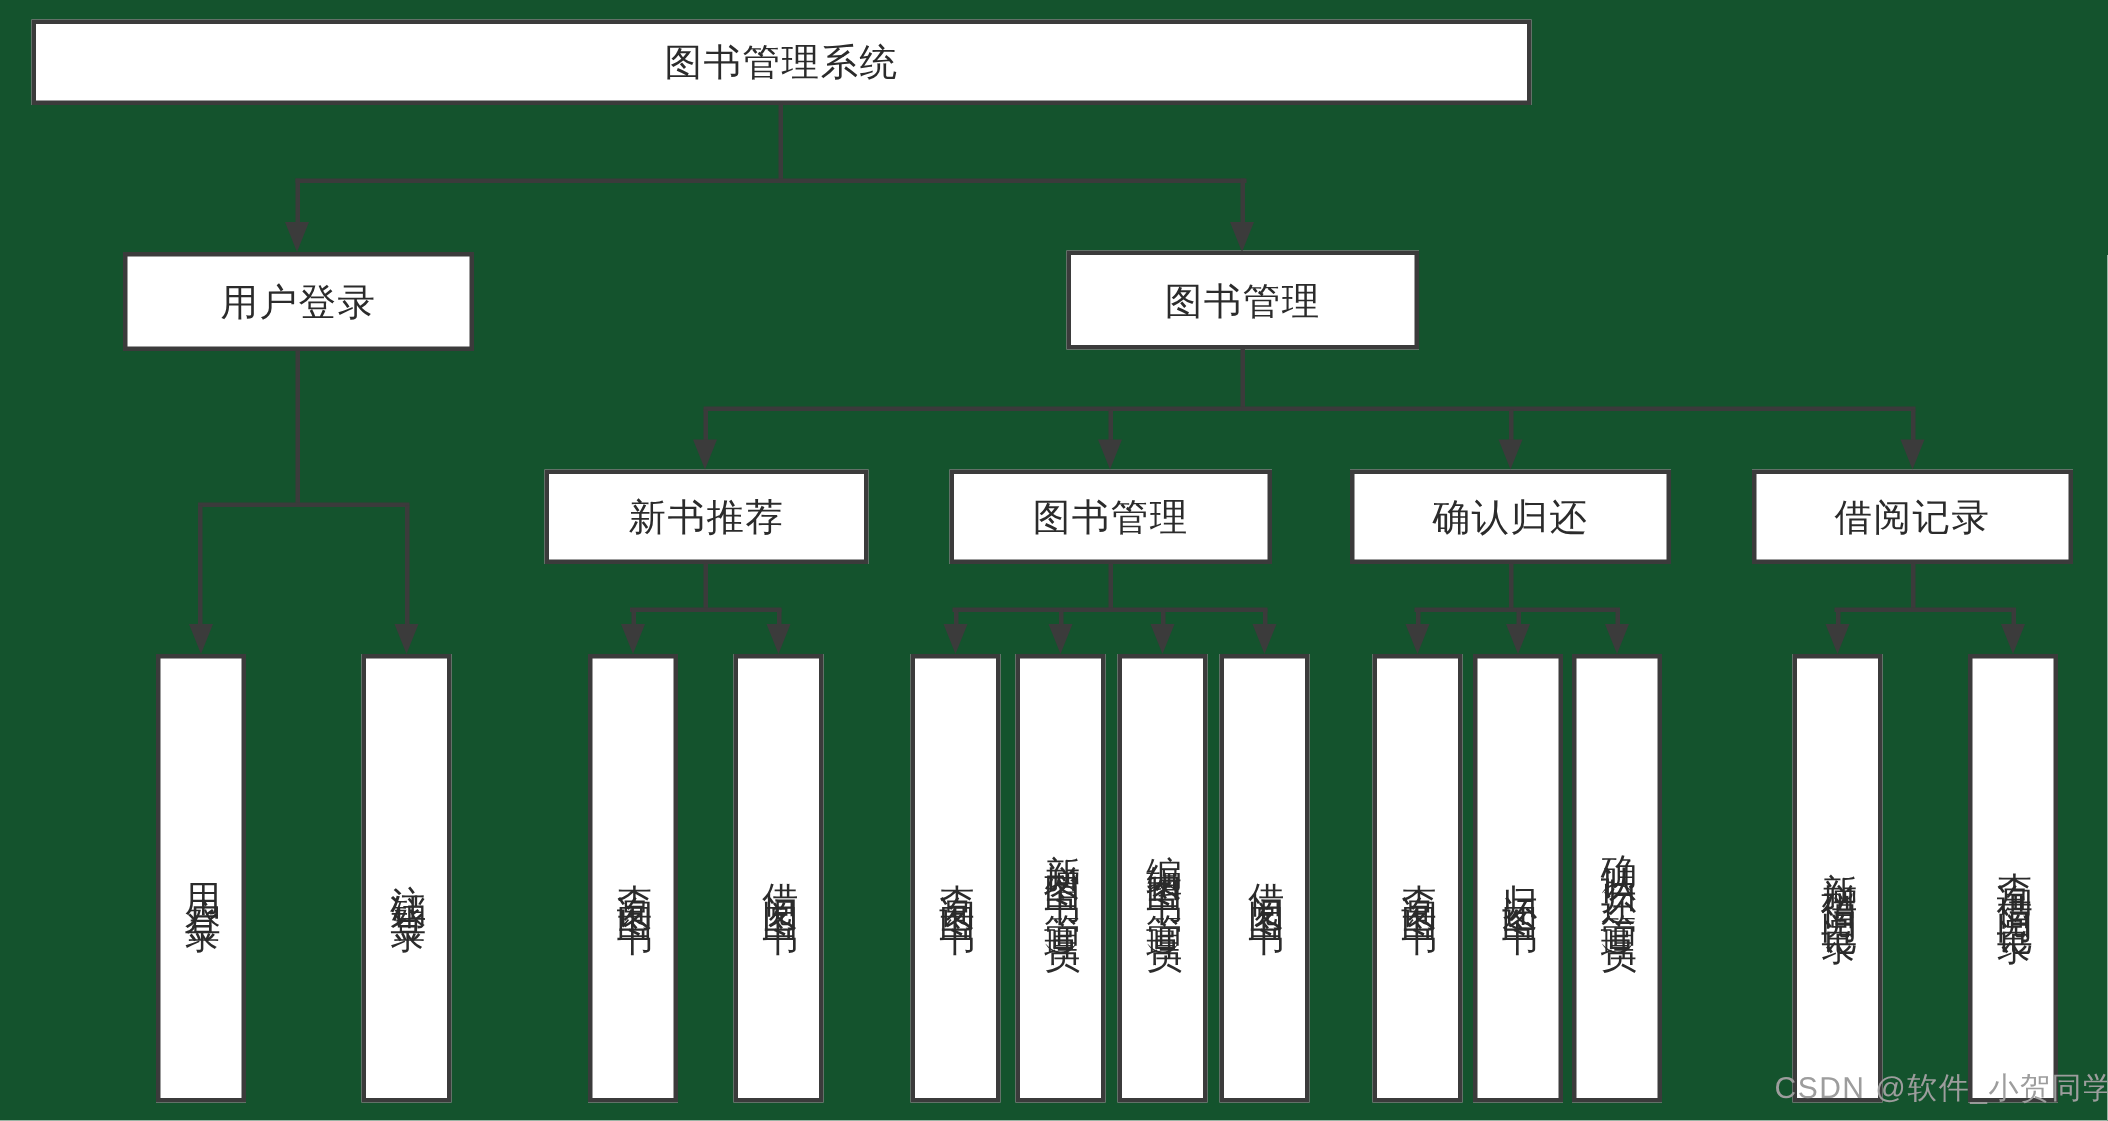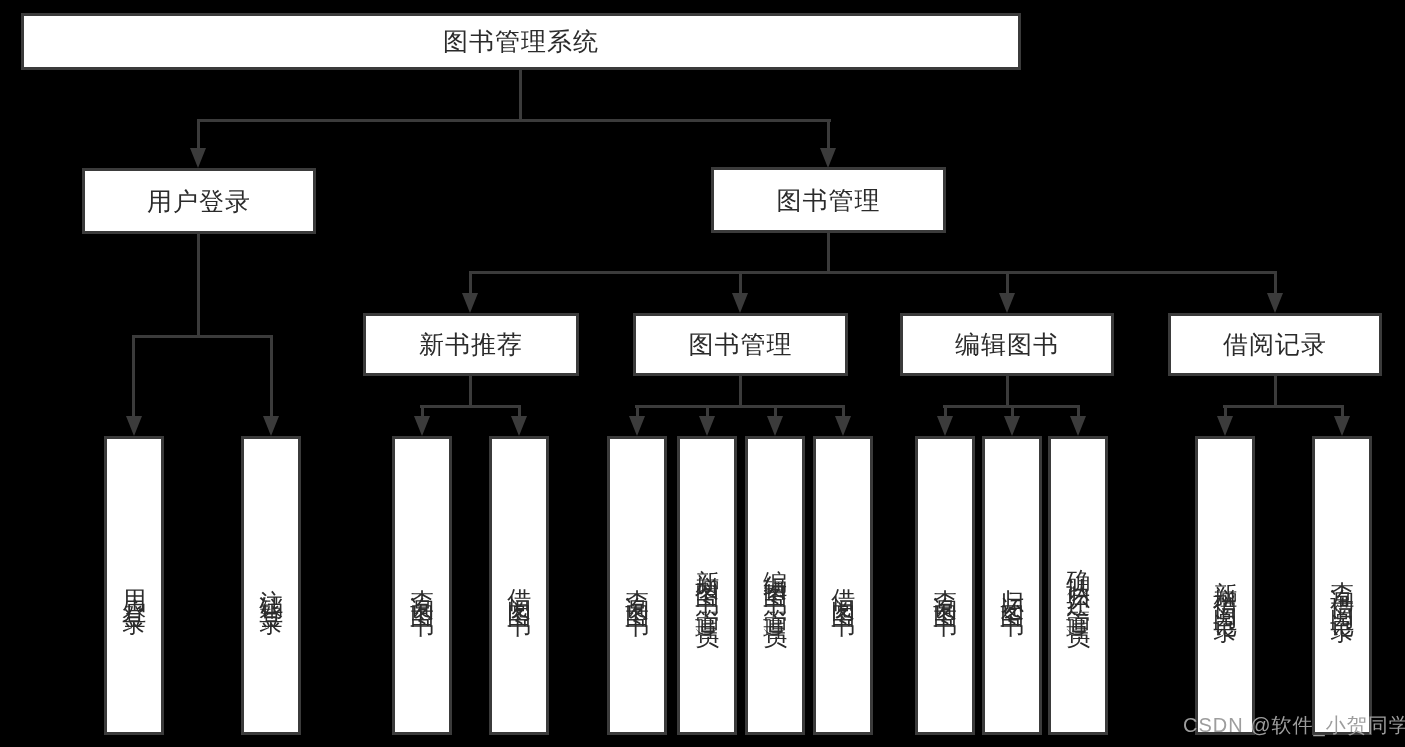--- a/index.html
+++ b/index.html
@@ -1,17 +1,17 @@
 <!DOCTYPE html>
 <html><head>
 <meta charset="utf-8">
 <style>
   html,body{margin:0;padding:0;background:#fff;}
   .canvas{
-    position:relative;width:1405px;height:747px;background:#000000;overflow:hidden;
+    position:relative;width:1405px;height:747px;background:#14532d;overflow:hidden;
     font-family:"Liberation Sans","DejaVu Sans",sans-serif;
   }
   .box{
     position:absolute;box-sizing:border-box;border:3px solid #3b3b3b;background:#ffffff;
     display:flex;align-items:center;justify-content:center;
     color:#2b2b2b;font-size:25px;letter-spacing:1px;white-space:nowrap;
   }
   .leaf span{
     writing-mode:vertical-rl;text-orientation:mixed;
     font-size:24px;letter-spacing:8px;line-height:1.1;
@@ -42,21 +42,21 @@
     <span>新书推荐</span>
   </div>
 
   <div class="box" style="left:711px;top:167px;width:235px;height:66px">
     <span>图书管理</span>
   </div>
   <div class="box" style="left:633px;top:313px;width:215px;height:63px">
     <span>图书管理</span>
   </div>
   <div class="box" style="left:900px;top:313px;width:214px;height:63px">
-    <span>编辑图书</span>
+    <span>确认归还</span>
   </div>
   <div class="box" style="left:1168px;top:313px;width:214px;height:63px">
     <span>借阅记录</span>
   </div>
 
   <div class="box leaf" style="left:104px;top:436px;width:60px;height:299px">
     <span>用户登录</span>
   </div>
   <div class="box leaf" style="left:241px;top:436px;width:60px;height:299px">
     <span>注销登录</span>

